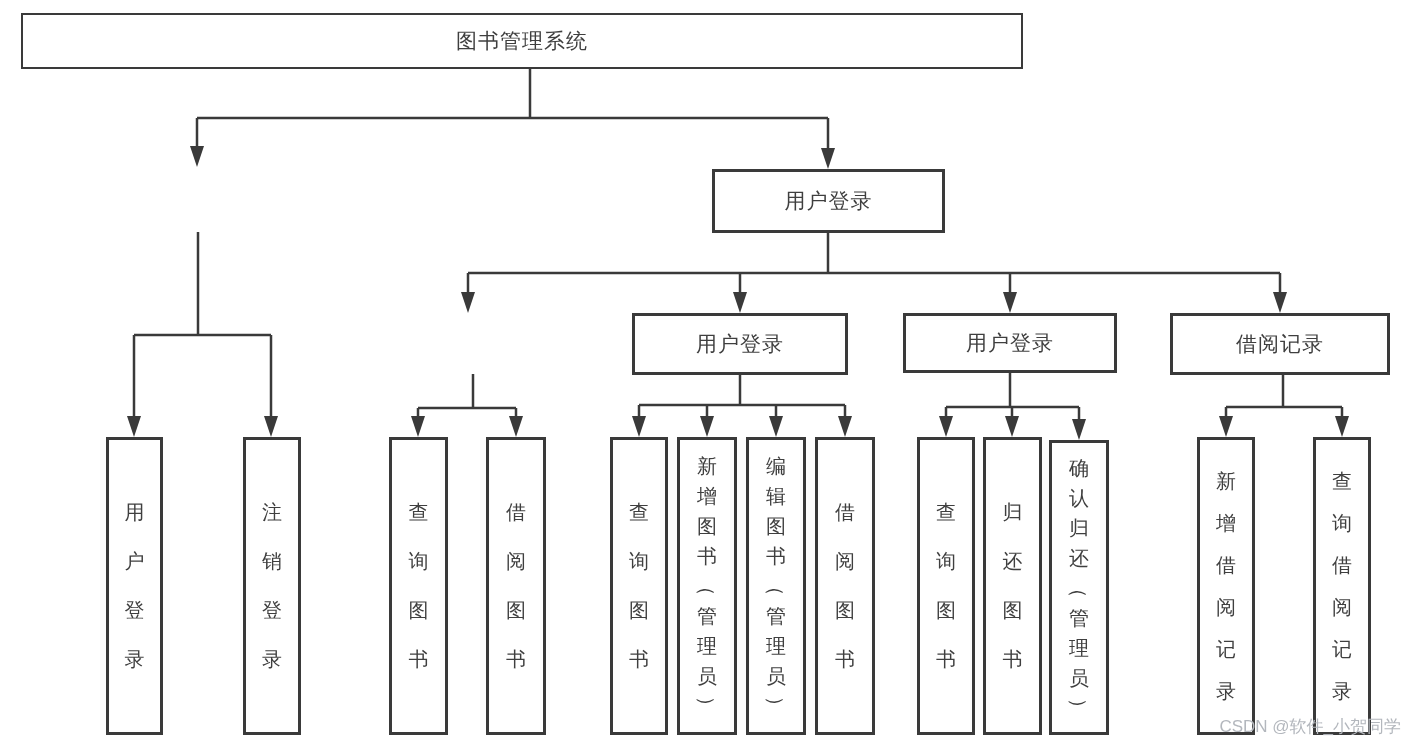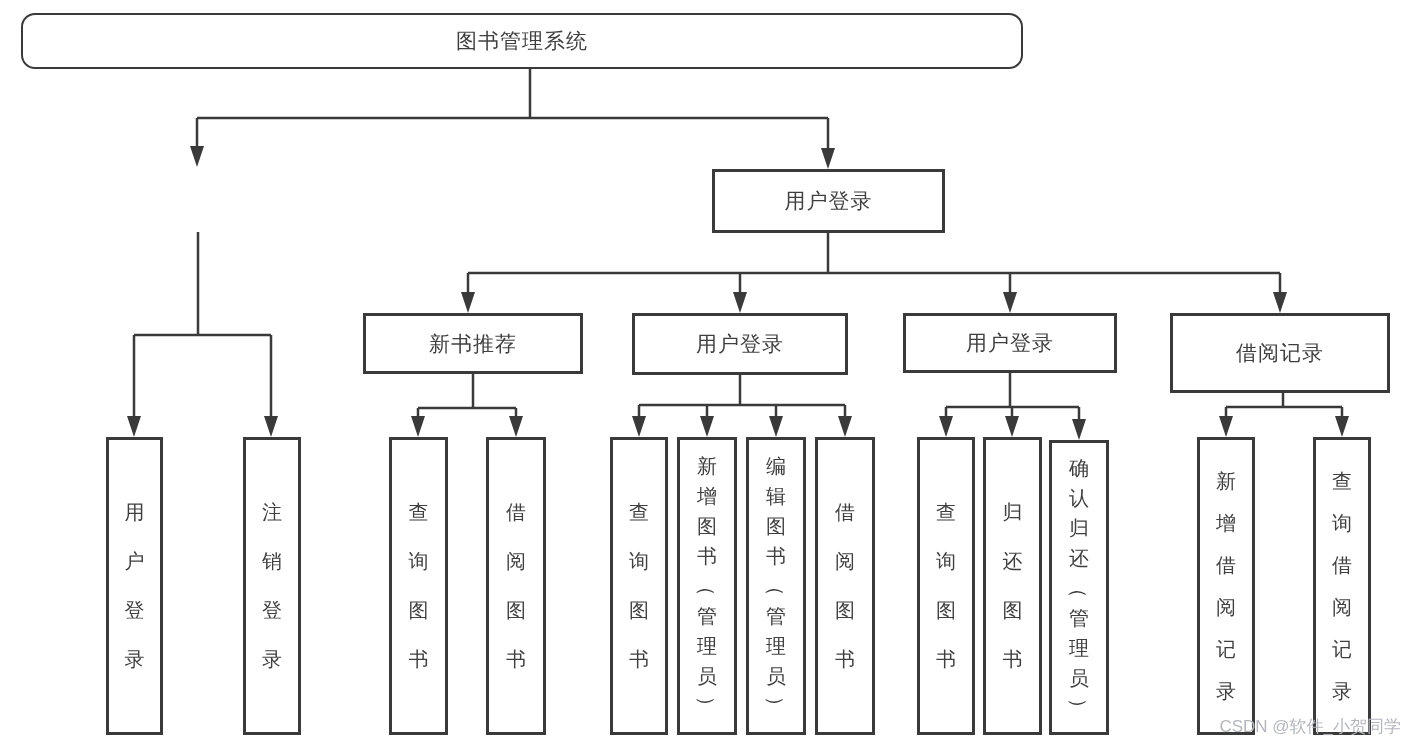--- a/index.html
+++ b/index.html
@@ -15,21 +15,21 @@
     position:absolute;
     background:#ffffff;
     border:3px solid #3a3a3a;
     box-sizing:border-box;
     color:#3f3f3f;
     display:flex;align-items:center;justify-content:center;
     font-size:21px;
     letter-spacing:1px;
     z-index:2;
   }
-  .node.root{border-width:2px;border-radius:14px;}
+  .node.root{border-width:2px;}
   .node.v{flex-direction:column;font-size:20px;letter-spacing:0;}
   .node.v span{display:block;text-align:center;}
   .node.v span.paren{transform:rotate(90deg);}
   #watermark{
     position:absolute;
     right:4px;top:715px;
     color:#b3b7bd;
     font-size:17px;
     z-index:3;
     white-space:nowrap;
@@ -104,24 +104,23 @@
       <polygon points="1079,440 1072,419 1086,419"></polygon>
       <polygon points="1226,437 1219,416 1233,416"></polygon>
       <polygon points="1342,437 1335,416 1349,416"></polygon>
     </g>
   </svg>
 
   <div class="node root" style="left:21px;top:13px;width:1002px;height:56px">图书管理系统</div>
 
   <div class="node" style="left:712px;top:169px;width:233px;height:64px">用户登录</div>
 
-  <div class="node" style="left:363px;top:313px;width:220px;height:61px">新书推荐</div>
   <div class="node" style="left:632px;top:313px;width:216px;height:62px">用户登录</div>
   <div class="node" style="left:903px;top:313px;width:214px;height:60px">用户登录</div>
-  <div class="node" style="left:1170px;top:313px;width:220px;height:80px">借阅记录</div>
+  <div class="node" style="left:1170px;top:313px;width:220px;height:62px">借阅记录</div>
 
   <div class="node v" style="left:106px;top:437px;width:57px;height:298px">
       <span style="line-height: 49px;">用</span>
       <span style="line-height: 49px;">户</span>
       <span style="line-height: 49px;">登</span>
       <span style="line-height: 49px;">录</span>
     </div>
   <div class="node v" style="left:243px;top:437px;width:58px;height:298px">
       <span style="line-height: 49px;">注</span>
       <span style="line-height: 49px;">销</span>

